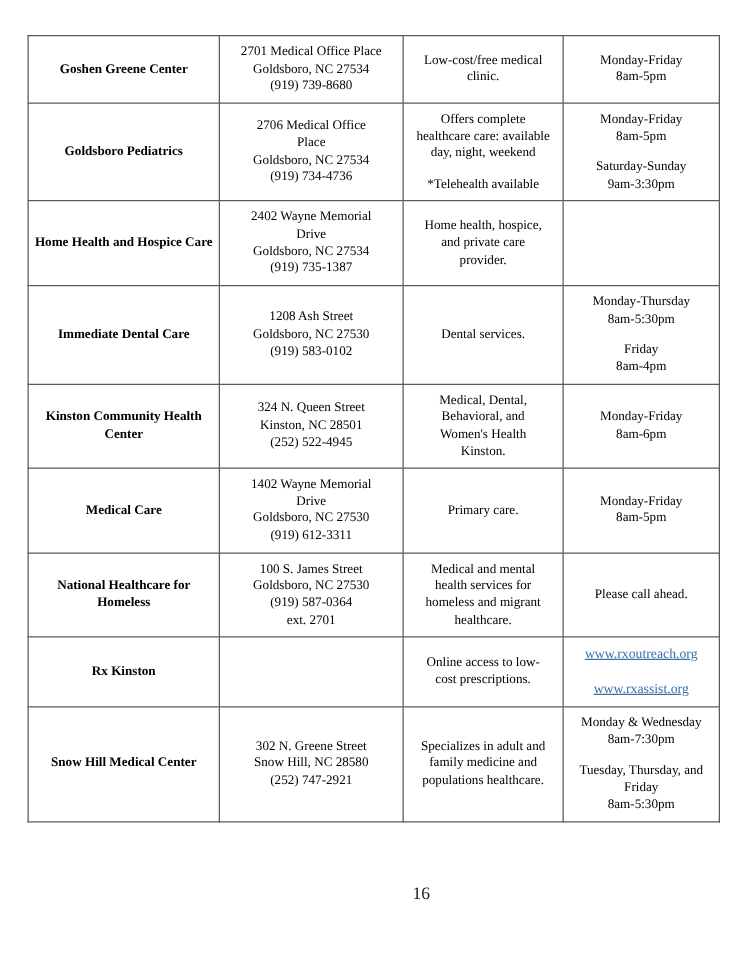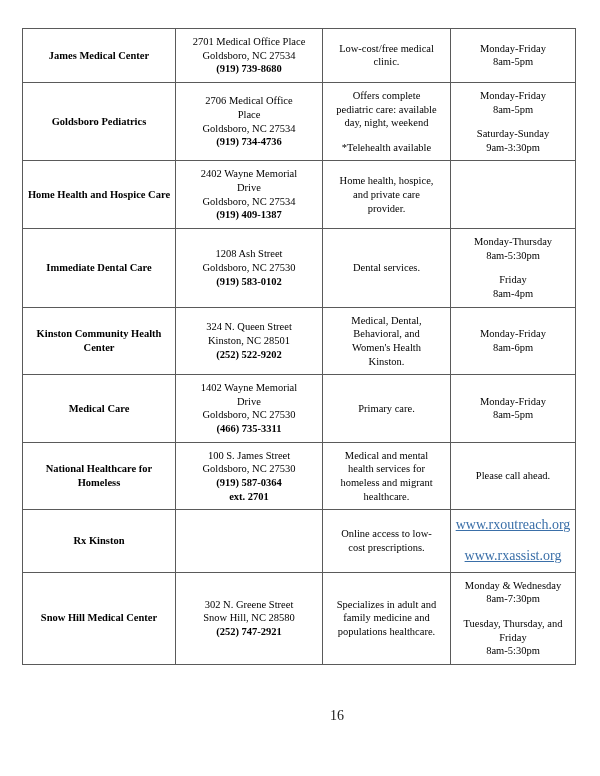--- a/index.html
+++ b/index.html
@@ -53,27 +53,27 @@
   col.c-hours { width: 125px; }
 
   td.cell-name {
     font-weight: bold;
     font-size: 10.5px;
     padding-left: 5px;
     padding-right: 5px;
   }
 
   .line { display: block; }
-  .line.bold { font-weight: bold; }
+  .line.bold { font-weight: normal; }
   .spacer { display: block; height: 11px; line-height: 11px; font-size: 1px; }
 
   a.link {
     color: #3a6fa8;
     text-decoration: underline;
-    font-size: 14px;
+    font-size: 11px;
   }
   .link-line { display: block; }
   .link-gap { display: block; height: 13px; line-height: 13px; font-size: 1px; }
 
   .page-number {
     position: absolute;
     top: 708px;
     left: 0;
     width: 600px;
     text-align: center;
@@ -91,21 +91,21 @@
   <div class="table-wrap">
     <table class="resource-table">
       <colgroup>
         <col class="c-name">
         <col class="c-addr">
         <col class="c-desc">
         <col class="c-hours">
       </colgroup>
       <tbody id="table-body">
           <tr>
-            <td class="cell-name">James Medical Center</td>
+            <td class="cell-name">Goshen Greene Center</td>
             <td class="cell-address">
               <span class="line">2701 Medical Office Place</span>
               <span class="line">Goldsboro, NC 27534</span>
               <span class="line bold">(919) 739-8680</span>
             </td>
             <td class="cell-description">
               <span class="line">Low-cost/free medical</span>
               <span class="line">clinic.</span>
             </td>
             <td class="cell-hours">
@@ -116,40 +116,40 @@
           <tr>
             <td class="cell-name">Goldsboro Pediatrics</td>
             <td class="cell-address">
               <span class="line">2706 Medical Office</span>
               <span class="line">Place</span>
               <span class="line">Goldsboro, NC 27534</span>
               <span class="line bold">(919) 734-4736</span>
             </td>
             <td class="cell-description">
               <span class="line">Offers complete</span>
-              <span class="line">pediatric care: available</span>
+              <span class="line">healthcare care: available</span>
               <span class="line">day, night, weekend</span>
               <span class="spacer">&nbsp;</span>
               <span class="line">*Telehealth available</span>
             </td>
             <td class="cell-hours">
               <span class="line">Monday-Friday</span>
               <span class="line">8am-5pm</span>
               <span class="spacer">&nbsp;</span>
               <span class="line">Saturday-Sunday</span>
               <span class="line">9am-3:30pm</span>
             </td>
           </tr>
           <tr>
             <td class="cell-name">Home Health and Hospice Care</td>
             <td class="cell-address">
               <span class="line">2402 Wayne Memorial</span>
               <span class="line">Drive</span>
               <span class="line">Goldsboro, NC 27534</span>
-              <span class="line bold">(919) 409-1387</span>
+              <span class="line bold">(919) 735-1387</span>
             </td>
             <td class="cell-description">
               <span class="line">Home health, hospice,</span>
               <span class="line">and private care</span>
               <span class="line">provider.</span>
             </td>
             <td class="cell-hours"></td>
           </tr>
           <tr>
             <td class="cell-name">Immediate Dental Care</td>
@@ -167,40 +167,40 @@
               <span class="spacer">&nbsp;</span>
               <span class="line">Friday</span>
               <span class="line">8am-4pm</span>
             </td>
           </tr>
           <tr>
             <td class="cell-name">Kinston Community Health Center</td>
             <td class="cell-address">
               <span class="line">324 N. Queen Street</span>
               <span class="line">Kinston, NC 28501</span>
-              <span class="line bold">(252) 522-9202</span>
+              <span class="line bold">(252) 522-4945</span>
             </td>
             <td class="cell-description">
               <span class="line">Medical, Dental,</span>
               <span class="line">Behavioral, and</span>
               <span class="line">Women's Health</span>
               <span class="line">Kinston.</span>
             </td>
             <td class="cell-hours">
               <span class="line">Monday-Friday</span>
               <span class="line">8am-6pm</span>
             </td>
           </tr>
           <tr>
             <td class="cell-name">Medical Care</td>
             <td class="cell-address">
               <span class="line">1402 Wayne Memorial</span>
               <span class="line">Drive</span>
               <span class="line">Goldsboro, NC 27530</span>
-              <span class="line bold">(466) 735-3311</span>
+              <span class="line bold">(919) 612-3311</span>
             </td>
             <td class="cell-description">
               <span class="line">Primary care.</span>
             </td>
             <td class="cell-hours">
               <span class="line">Monday-Friday</span>
               <span class="line">8am-5pm</span>
             </td>
           </tr>
           <tr>

